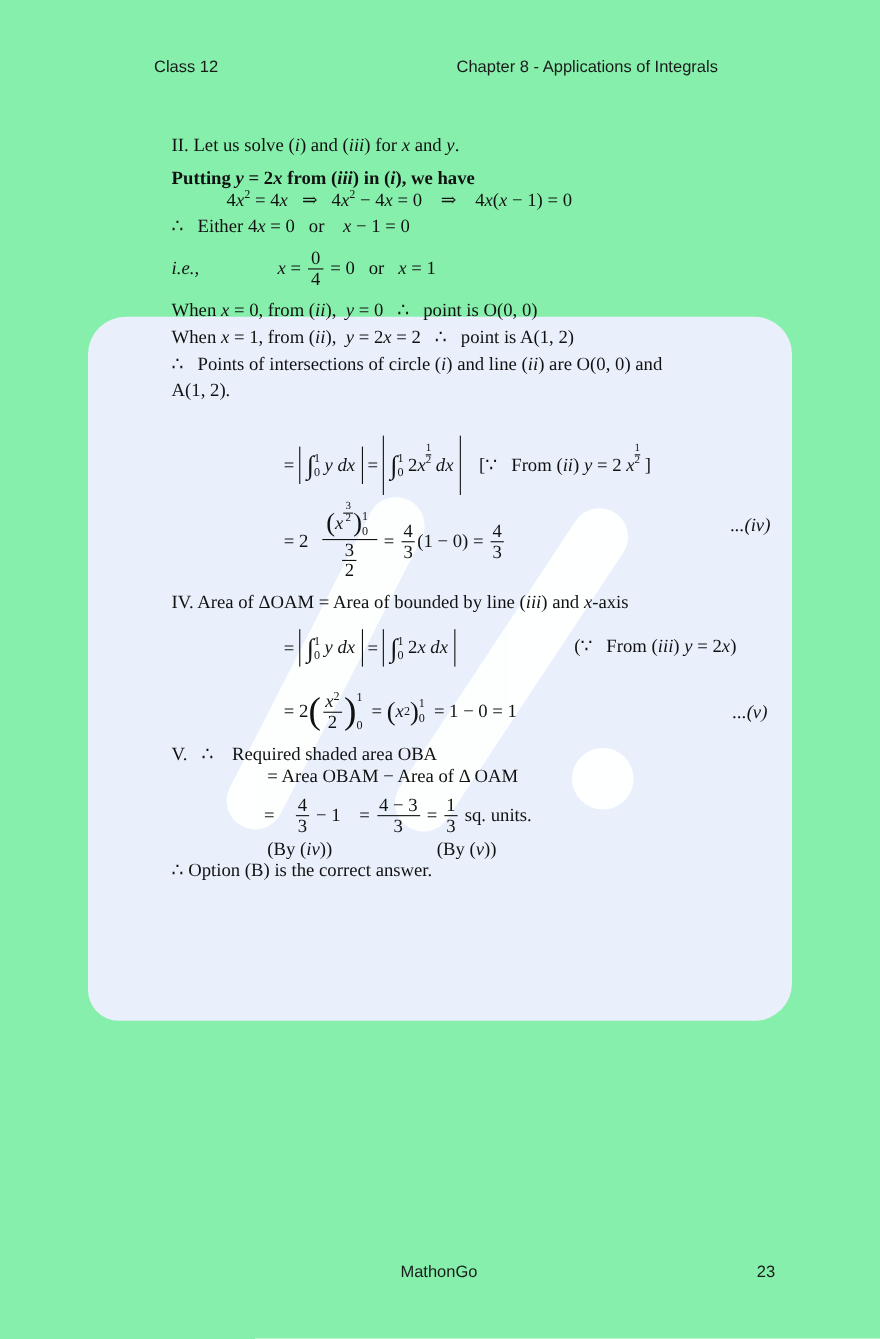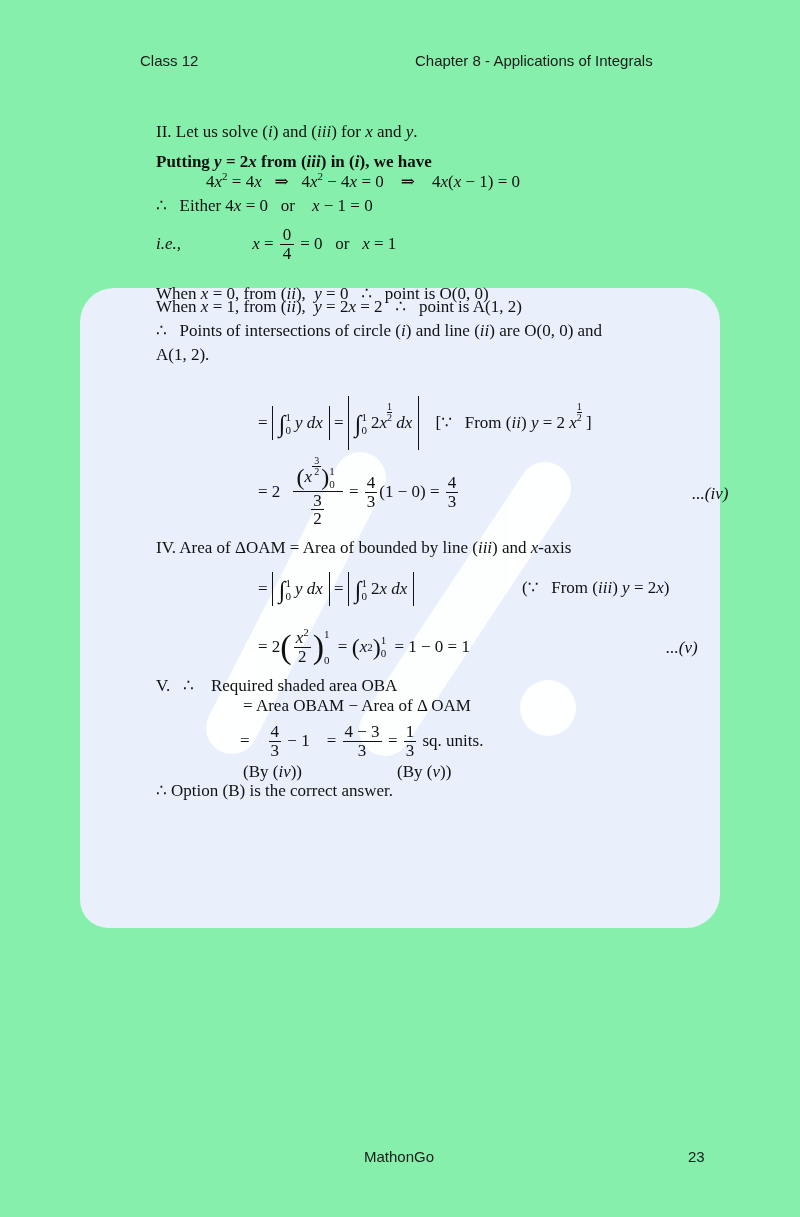--- a/index.html
+++ b/index.html
@@ -61,21 +61,21 @@
     <div class="ln" style="left:156px; top:226px; line-height:22px;">
       <span class="i" style="display:inline-block; width:92px; vertical-align:middle;">i.e.,</span>
       <span class="i" style="vertical-align:middle;">x</span><span style="vertical-align:middle;"> =</span>
       <span class="frac">
         <span class="n" style="border-bottom:none;">0</span>
         <span style="display:block; border-top:1px solid #111; width:14px; margin:0 auto;"></span>
         <span class="d">4</span>
       </span>
       <span style="vertical-align:middle;">= 0 &nbsp;&nbsp;or&nbsp;&nbsp; <span class="i">x</span> = 1</span>
     </div>
-    <div class="ln" style="left:156px; top:284px;">
+    <div class="ln" style="left:156px; top:272px;">
       When <span class="i">x</span> = 0, from (<span class="i">ii</span>), &nbsp;<span class="i">y</span> = 0 &nbsp;&nbsp;∴&nbsp;&nbsp; point is O(0, 0)
     </div>
     <div class="ln" style="left:156px; top:297px;">
       When <span class="i">x</span> = 1, from (<span class="i">ii</span>), &nbsp;<span class="i">y</span> = 2<span class="i">x</span> = 2 &nbsp;&nbsp;∴&nbsp;&nbsp; point is A(1, 2)
     </div>
     <div class="ln" style="left:156px; top:321px;">
       ∴&nbsp;&nbsp; Points of intersections of circle (<span class="i">i</span>) and line (<span class="i">ii</span>) are O(0, 0) and
     </div>
     <div class="ln" style="left:156px; top:345px;">A(1, 2).</div>
 
@@ -97,21 +97,21 @@
           <span class="medparen">(</span><span class="i">x</span><span class="sfr"><span class="n">3</span><span>2</span></span><span class="medparen">)</span><span class="lims" style="vertical-align:middle;"><span>1</span><span>0</span></span>
         </span>
         <span class="d">
           <span class="frac" style="margin:0;"><span class="n">3</span><span class="d">2</span></span>
         </span>
       </span>
       <span style="vertical-align:middle;"> = </span>
       <span class="frac"><span class="n">4</span><span class="d">3</span></span><span style="vertical-align:middle;">(1 − 0) = </span>
       <span class="frac"><span class="n">4</span><span class="d">3</span></span>
     </div>
-    <div class="ln i" style="left:664px; top:484px;margin-left:28px;">...(iv)</div>
+    <div class="ln i" style="left:664px; top:468px;">...(iv)</div>
 
     <div class="ln" style="left:156px; top:538px;">
       <span class="b">IV.</span> Area of ΔOAM = Area of bounded by line (<span class="i">iii</span>) and <span class="i">x</span>-axis
     </div>
     <div class="ln" style="left:258px; top:566px; line-height:44px;">
       <span style="vertical-align:middle;">= </span>
       <span class="abs" style="height:34px; line-height:34px;">
         <span class="int">∫</span><span class="lims"><span>1</span><span>0</span></span><span class="i">y dx</span>
       </span>
       <span style="vertical-align:middle;"> = </span>

